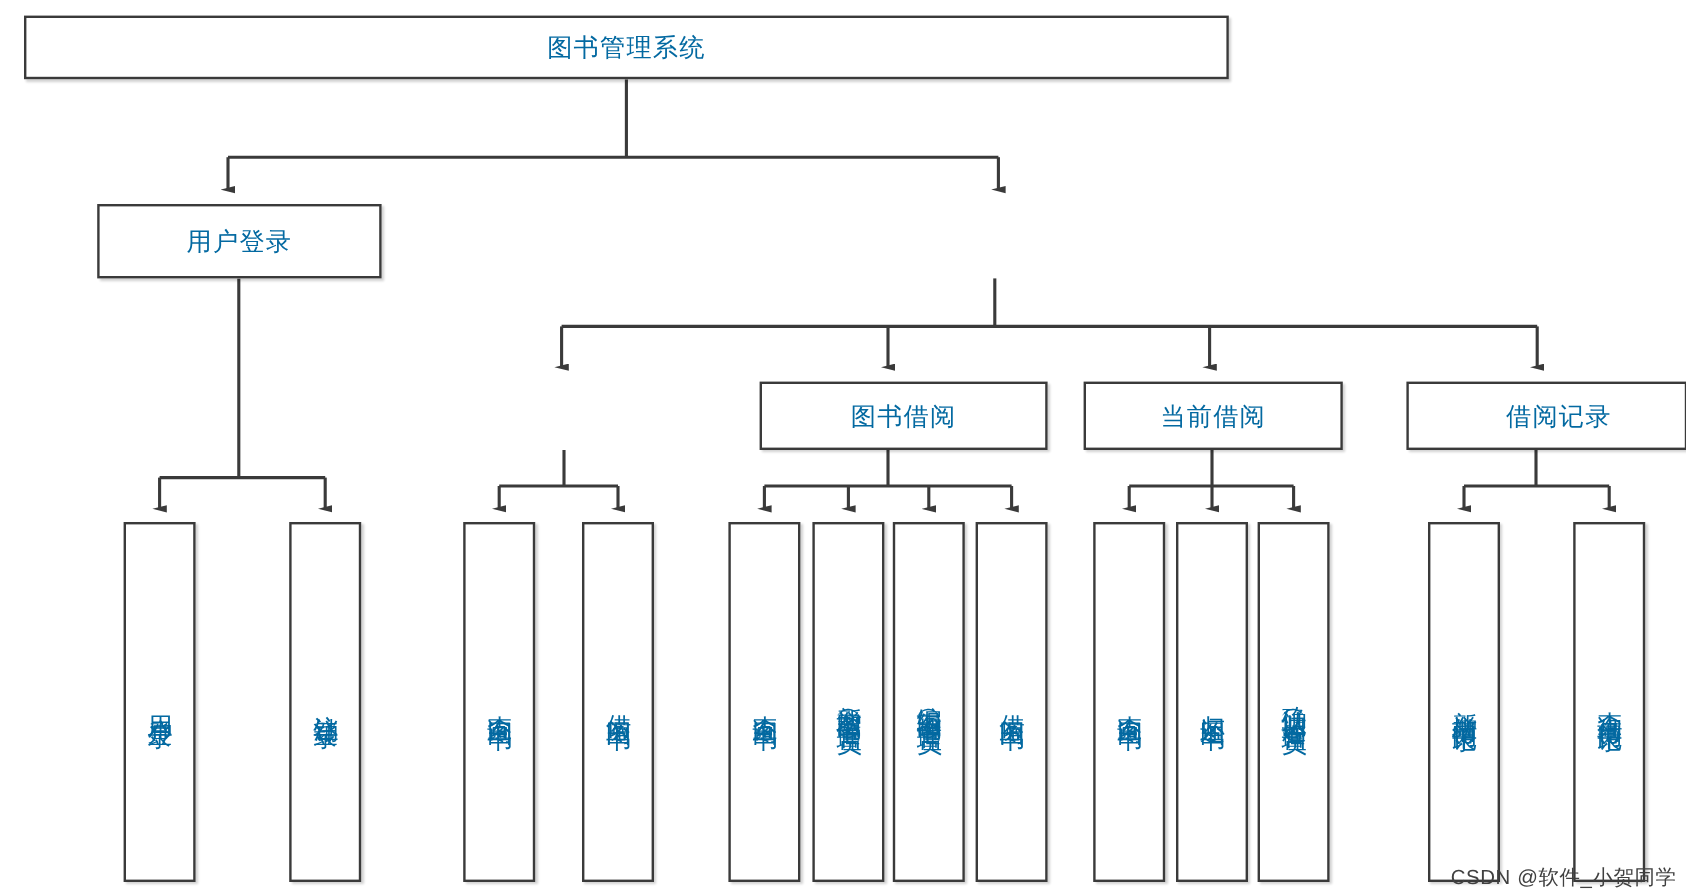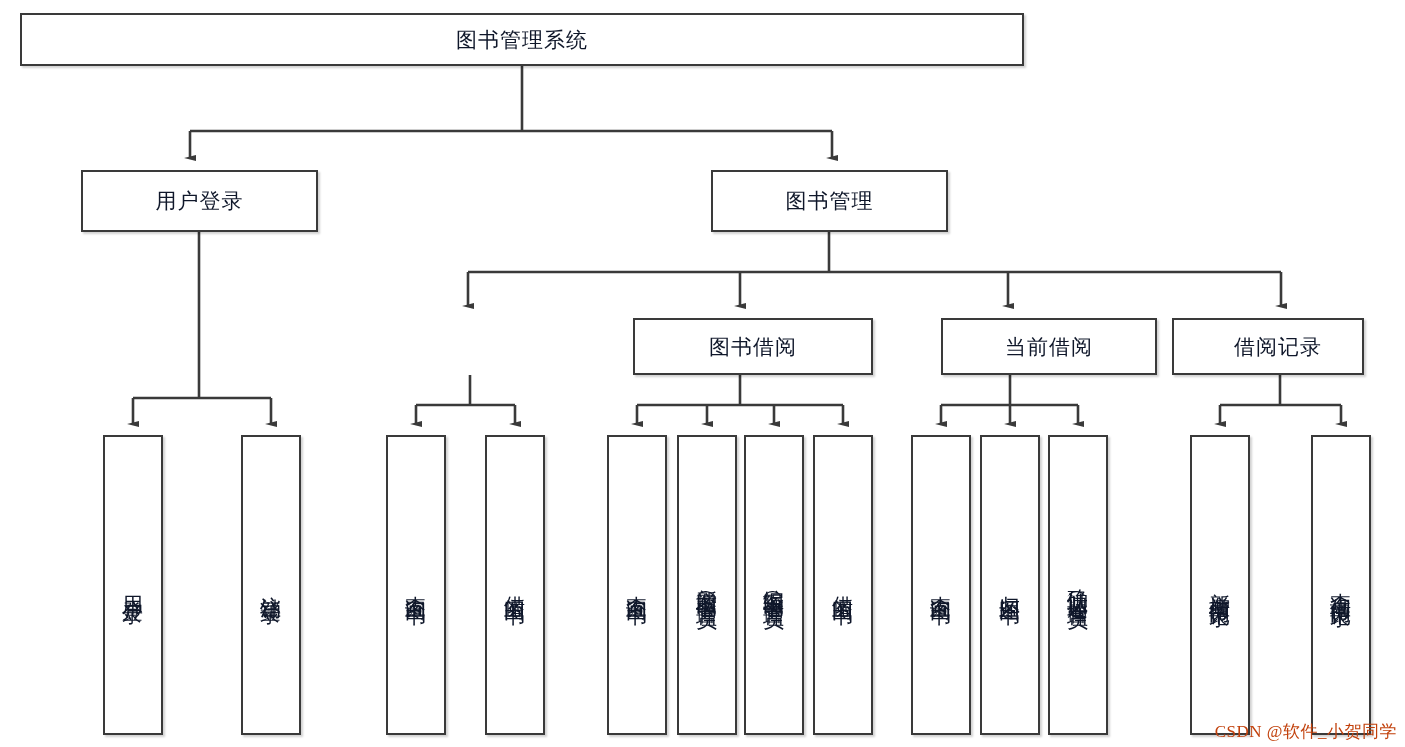--- a/index.html
+++ b/index.html
@@ -30,21 +30,21 @@
   }
   .node {
     position: absolute;
     box-sizing: border-box;
     background: #ffffff;
     border: 2px solid #3a3a3a;
     box-shadow: 2px 2px 2px rgba(0,0,0,0.18);
     display: flex;
     align-items: center;
     justify-content: center;
-    color: #0f172a;
+    color: #0369a1;
     z-index: 2;
   }
   .node.horizontal {
     font-size: 21px;
     letter-spacing: 1px;
   }
   .node.vertical {
     writing-mode: vertical-rl;
     text-orientation: upright;
     font-size: 21px;
@@ -59,25 +59,24 @@
     writing-mode: vertical-rl;
     text-orientation: upright;
     display: block;
     white-space: nowrap;
   }
   .watermark {
     position: absolute;
     right: 8px;
     bottom: 4px;
     font-size: 17px;
-    color: #c2410c;
+    color: #404040;
     letter-spacing: 0.5px;
     z-index: 3;
     white-space: nowrap;
-    font-family: Liberation Serif, serif;
   }
 </style>
 </head>
 <body>
 
 <div id="diagram-root">
 
   <svg id="connectors" viewBox="0 0 1405 747">
     <defs>
       <marker id="arrowhead" markerWidth="10" markerHeight="12" refX="3" refY="6" orient="auto" markerUnits="userSpaceOnUse">
@@ -125,28 +124,27 @@
       <path d="M1220,405 L1341,405"></path>
       <path d="M1220,405 L1220,424" marker-end="url(#arrowhead)"></path>
       <path d="M1341,405 L1341,424" marker-end="url(#arrowhead)"></path>
     </g>
   </svg>
 
   <div class="node horizontal" style="left:20px; top:13px; width:1004px; height:53px;">图书管理系统</div>
 
   <div class="node horizontal" style="left:81px; top:170px; width:237px; height:62px;">用户登录</div>
 
-  <div class="node horizontal" style="left:711px; top:170px; width:237px; height:62px;">图书管理</div>
 
 
   <div class="node horizontal" style="left:633px; top:318px; width:240px; height:57px;">图书借阅</div>
 
-  <div class="node horizontal" style="left:941px; top:318px; width:216px; height:57px;">当前借阅</div>
+  <div class="node horizontal" style="left:903px; top:318px; width:216px; height:57px;">当前借阅</div>
 
-  <div class="node horizontal" style="left:1172px; top:318px; width:192px; height:57px;padding-left:20px;">借阅记录</div>
+  <div class="node horizontal" style="left:1172px; top:318px; width:234px; height:57px;padding-left:20px;">借阅记录</div>
 
   <div class="node vertical" style="left:103px; top:435px; width:60px; height:300px;">
     <span class="vtext">用户登录</span>
   </div>
   <div class="node vertical" style="left:241px; top:435px; width:60px; height:300px;">
     <span class="vtext">注销登录</span>
   </div>
 
   <div class="node vertical" style="left:386px; top:435px; width:60px; height:300px;">
     <span class="vtext">查询图书</span>

